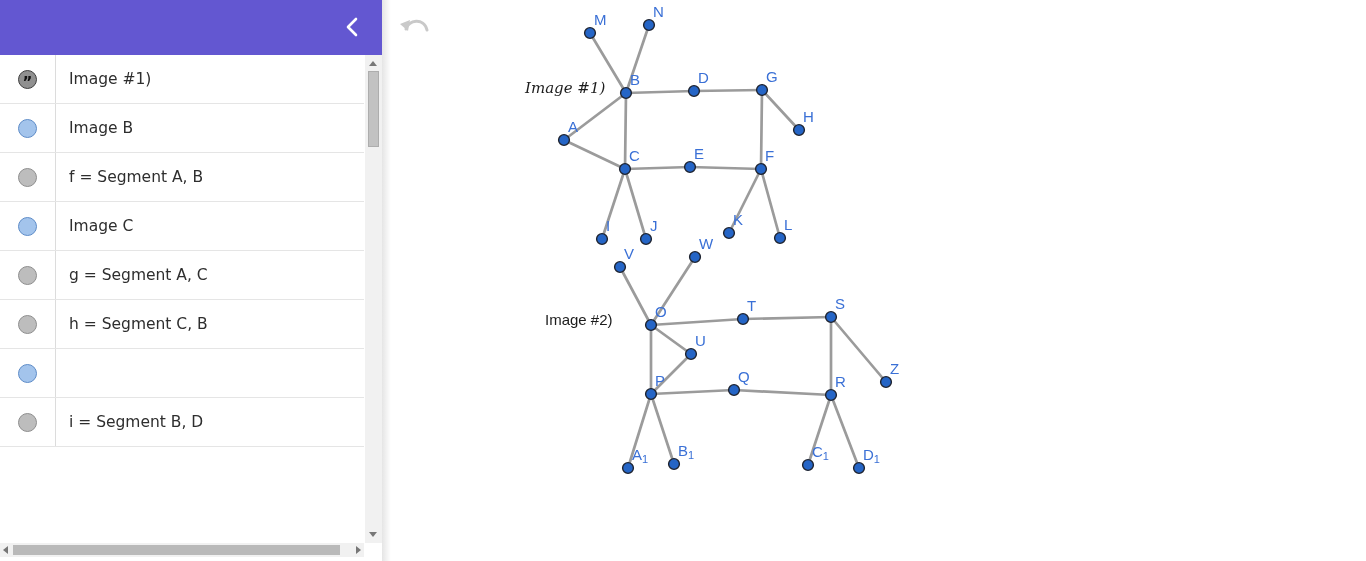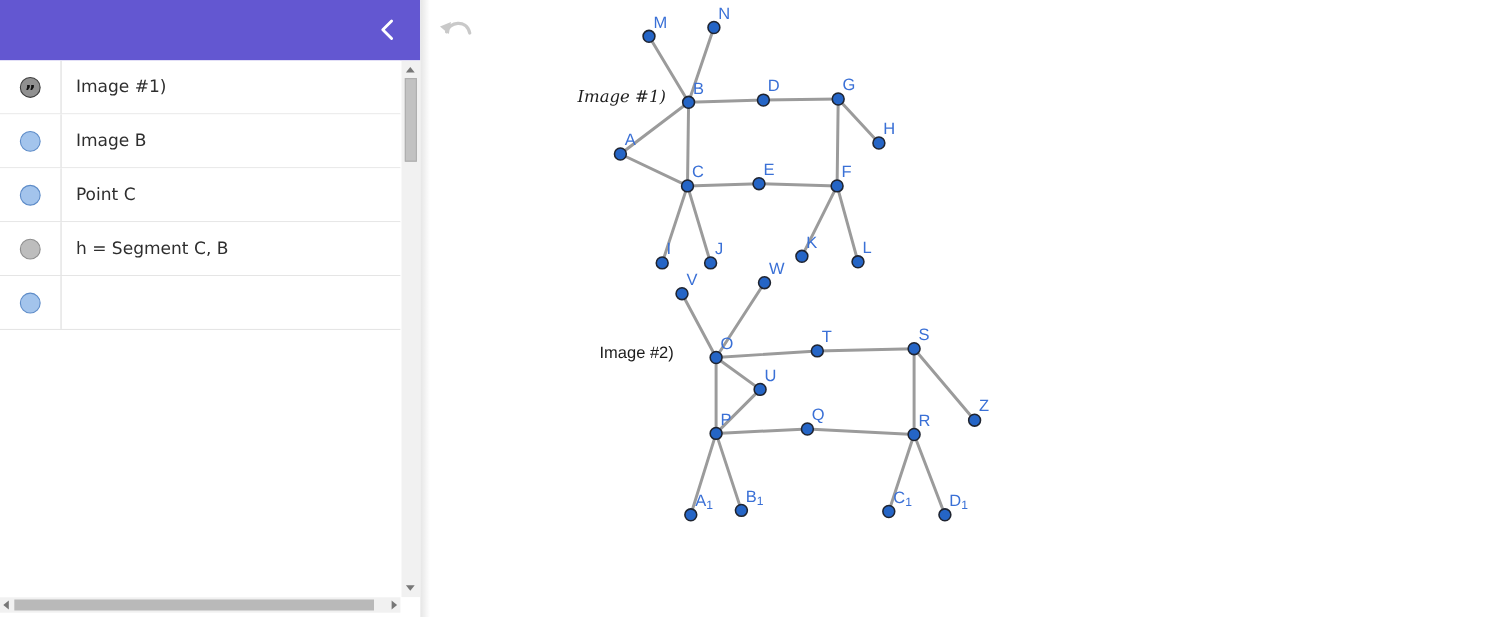--- a/index.html
+++ b/index.html
@@ -80,34 +80,52 @@
             <div class="sb-label">Image #1)</div>
           </div>
           <div class="sb-row">
             <div class="sb-icon-col">
               <div class="ico ico-point"></div>
             </div>
             <div class="sb-label">Image B</div>
           </div>
           <div class="sb-row">
             <div class="sb-icon-col">
+              <div class="ico ico-segment"></div>
+            </div>
+            <div class="sb-label">f = Segment A, B</div>
+          </div>
+          <div class="sb-row">
+            <div class="sb-icon-col">
               <div class="ico ico-point"></div>
             </div>
-            <div class="sb-label">Point C</div>
+            <div class="sb-label">Image C</div>
+          </div>
+          <div class="sb-row">
+            <div class="sb-icon-col">
+              <div class="ico ico-segment"></div>
+            </div>
+            <div class="sb-label">g = Segment A, C</div>
           </div>
           <div class="sb-row">
             <div class="sb-icon-col">
               <div class="ico ico-segment"></div>
             </div>
             <div class="sb-label">h = Segment C, B</div>
           </div>
           <div class="sb-row">
             <div class="sb-icon-col">
               <div class="ico ico-point"></div>
             </div>
+          </div>
+          <div class="sb-row">
+            <div class="sb-icon-col">
+              <div class="ico ico-segment"></div>
+            </div>
+            <div class="sb-label">i = Segment B, D</div>
           </div>
         </div>
 
       <div class="vscroll">
         <div class="tri-up"></div>
         <div class="vs-thumb"></div>
         <div class="tri-down"></div>
       </div>
     </div>
 

